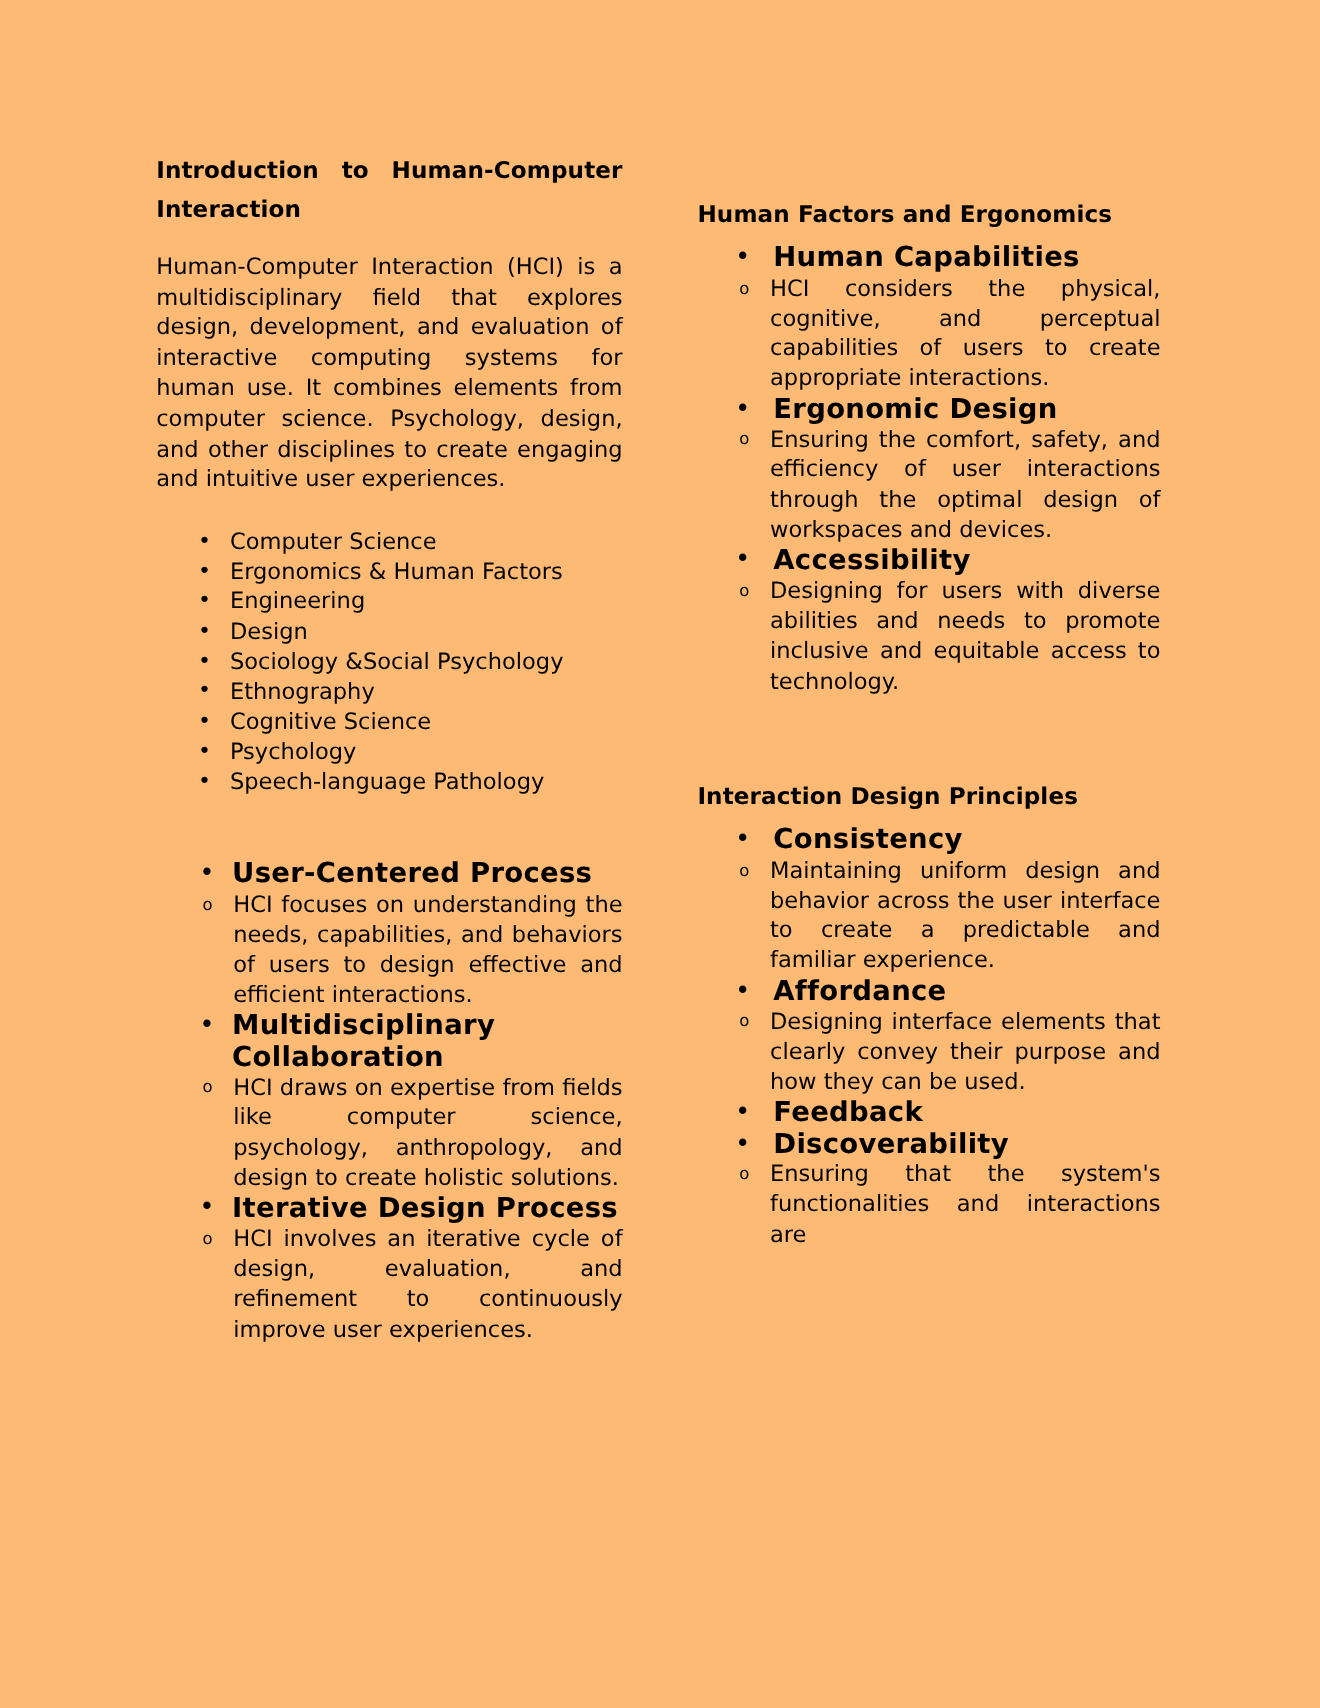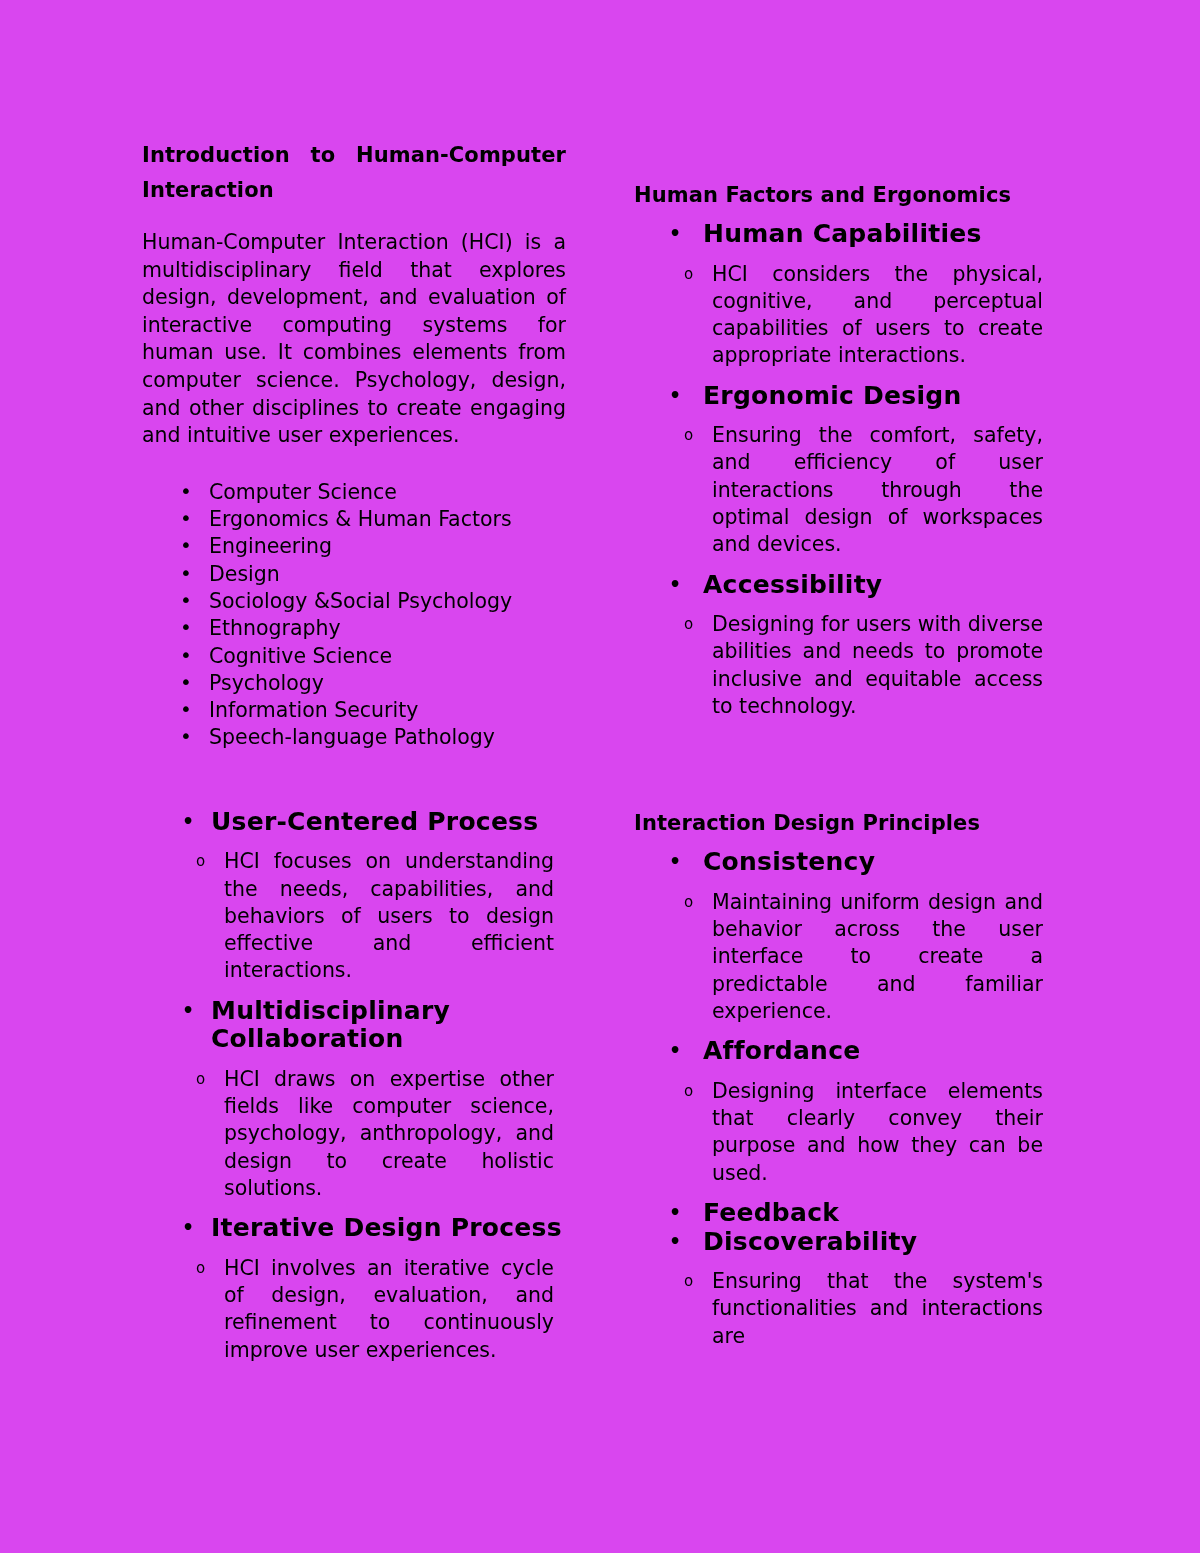--- a/index.html
+++ b/index.html
@@ -8,21 +8,21 @@
     background: #ffffff;
   }
   body {
     font-family: "DejaVu Sans", sans-serif;
     color: #000000;
   }
   .page {
     position: relative;
     width: 1200px;
     height: 1553px;
-    background: #d946ef;
+    background: #fdba74;
     overflow: hidden;
     box-sizing: border-box;
   }
   .col {
     position: absolute;
     top: 0;
   }
   .col-left {
     left: 142px;
     width: 424px;
@@ -92,21 +92,21 @@
   }
   .bullet-group > .bullet-title {
     font-size: 25px;
     line-height: 28.5px;
     font-weight: bold;
     letter-spacing: 0.25px;
     margin: 0;
   }
   ul.sub-list {
     list-style: none;
-    margin: 12px;
+    margin: 0;
     padding: 0;
   }
   ul.sub-list > li {
     position: relative;
     padding-left: 70px;
     font-size: 20.5px;
     line-height: 27.3px;
     text-align: justify;
     text-align-last: left;
   }
@@ -149,38 +149,37 @@
 
     <ul class="flat-list">
       <li>Computer Science</li>
       <li>Ergonomics &amp; Human Factors</li>
       <li>Engineering</li>
       <li>Design</li>
       <li>Sociology &amp;Social Psychology</li>
       <li>Ethnography</li>
       <li>Cognitive Science</li>
       <li>Psychology</li>
-      <li>Information Security</li>
       <li>Speech-language Pathology</li>
     </ul>
 
     <div class="sp-gap-list"></div>
 
     <div class="bullet-group">
       <div class="bullet-title">User-Centered Process</div>
     </div>
     <ul class="sub-list">
       <li>HCI focuses on understanding the needs, capabilities, and behaviors of users to design effective and efficient interactions.</li>
     </ul>
 
     <div class="bullet-group">
       <div class="bullet-title">Multidisciplinary Collaboration</div>
     </div>
     <ul class="sub-list">
-      <li>HCI draws on expertise other fields like computer science, psychology, anthropology, and design to create holistic solutions.</li>
+      <li>HCI draws on expertise from fields like computer science, psychology, anthropology, and design to create holistic solutions.</li>
     </ul>
 
     <div class="bullet-group">
       <div class="bullet-title">Iterative Design Process</div>
     </div>
     <ul class="sub-list">
       <li>HCI involves an iterative cycle of design, evaluation, and refinement to continuously improve user experiences.</li>
     </ul>
 
   </div>

